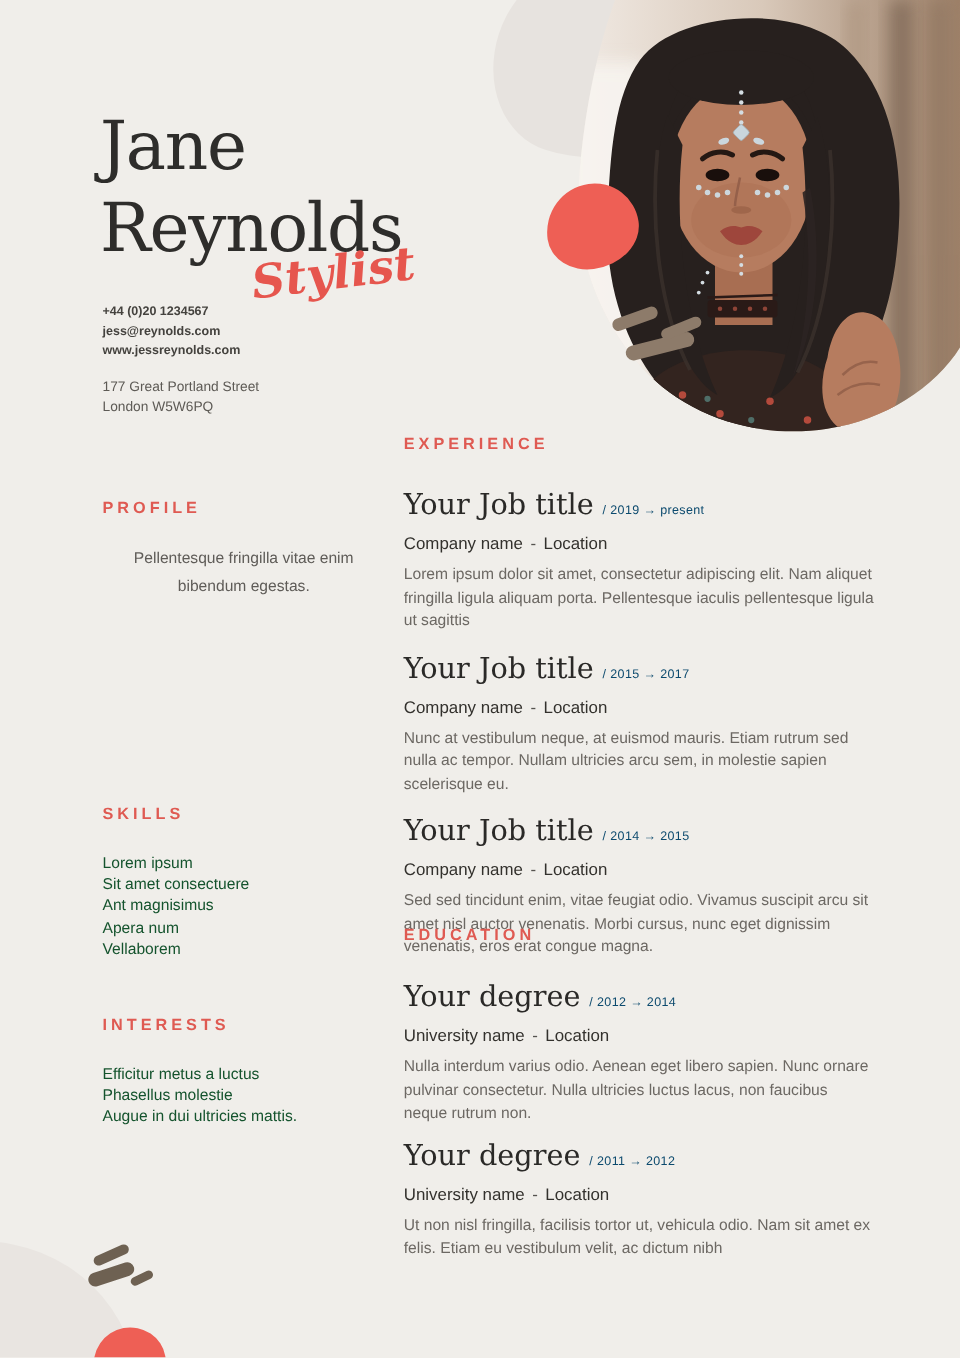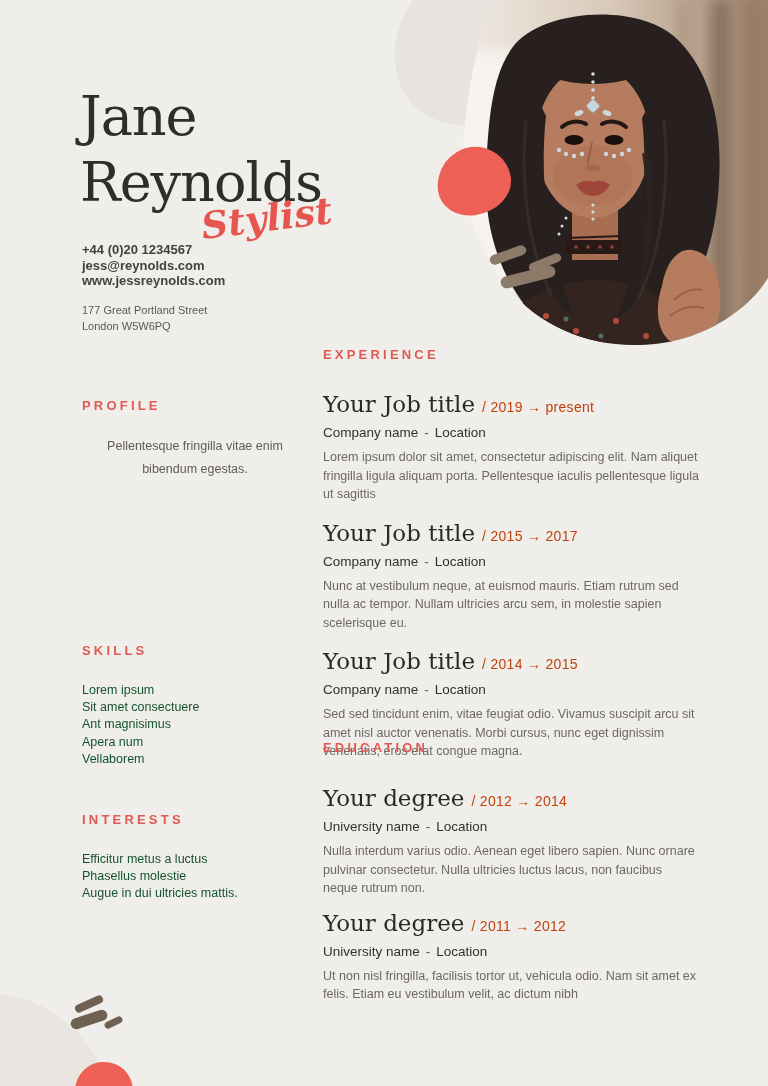--- a/index.html
+++ b/index.html
@@ -50,21 +50,21 @@
     font-family:"DejaVu Serif", serif; font-weight:400;
     font-size:54px; line-height:66px; color:#2e2d2b; letter-spacing:-1px;
   }
   .name span { display:block; }
   .role {
     position:absolute; left:201px; top:196px; z-index:7;
     font-family:"DejaVu Serif", serif; font-style:italic; font-weight:bold;
     font-size:37px; color:#e6564e; transform:rotate(-7deg);
   }
   .contact { position:absolute; left:82px; top:242px; z-index:6; }
-  .contact p { margin:0; font-size:13px; font-weight:bold; color:#44423e; line-height:15.5px; }
+  .contact p { margin:0; font-size:10px; font-weight:bold; color:#44423e; line-height:15.5px; }
   .address { position:absolute; left:82px; top:302px; z-index:6; }
   .address p { margin:0; font-size:11px; color:#5d5a55; line-height:16px; }
 
   
   .sec-head {
     font-size:13px; font-weight:bold; letter-spacing:3.2px;
     color:#df5a52; margin:0;
   }
 
   
@@ -82,21 +82,21 @@
   .right-experience { top:347px; }
   .right-education  { top:740px; }
   .entry { margin-top:28px; }
   .entry + .entry { margin-top:15px; }
   .right-education .entry { margin-top:29px; }
   .right-education .entry + .entry { margin-top:11px; }
   .entry-title {
     font-family:"DejaVu Serif", serif; font-size:23px; line-height:28px;
     color:#2a2927; font-weight:400; margin:0;
   }
-  .entry-dates { font-family:"Liberation Sans", sans-serif; font-size:14px; font-weight:normal; color:#c2410c; margin-left:7px; letter-spacing:0.3px; }
+  .entry-dates { font-family:"Liberation Sans", sans-serif; font-size:10px; font-weight:normal; color:#0c4a6e; margin-left:7px; letter-spacing:0.3px; }
   .entry-meta { font-size:13.5px; color:#33312d; margin-top:4px; }
   .entry-meta .sep { margin:0 6px; color:#55534f; }
   .entry-desc { font-size:12.5px; line-height:18.5px; color:#6c6863; margin-top:8px; }
 </style>
 </head>
 <body>
 
 <div class="page">
 
   <div class="blob-gray-top"></div>

